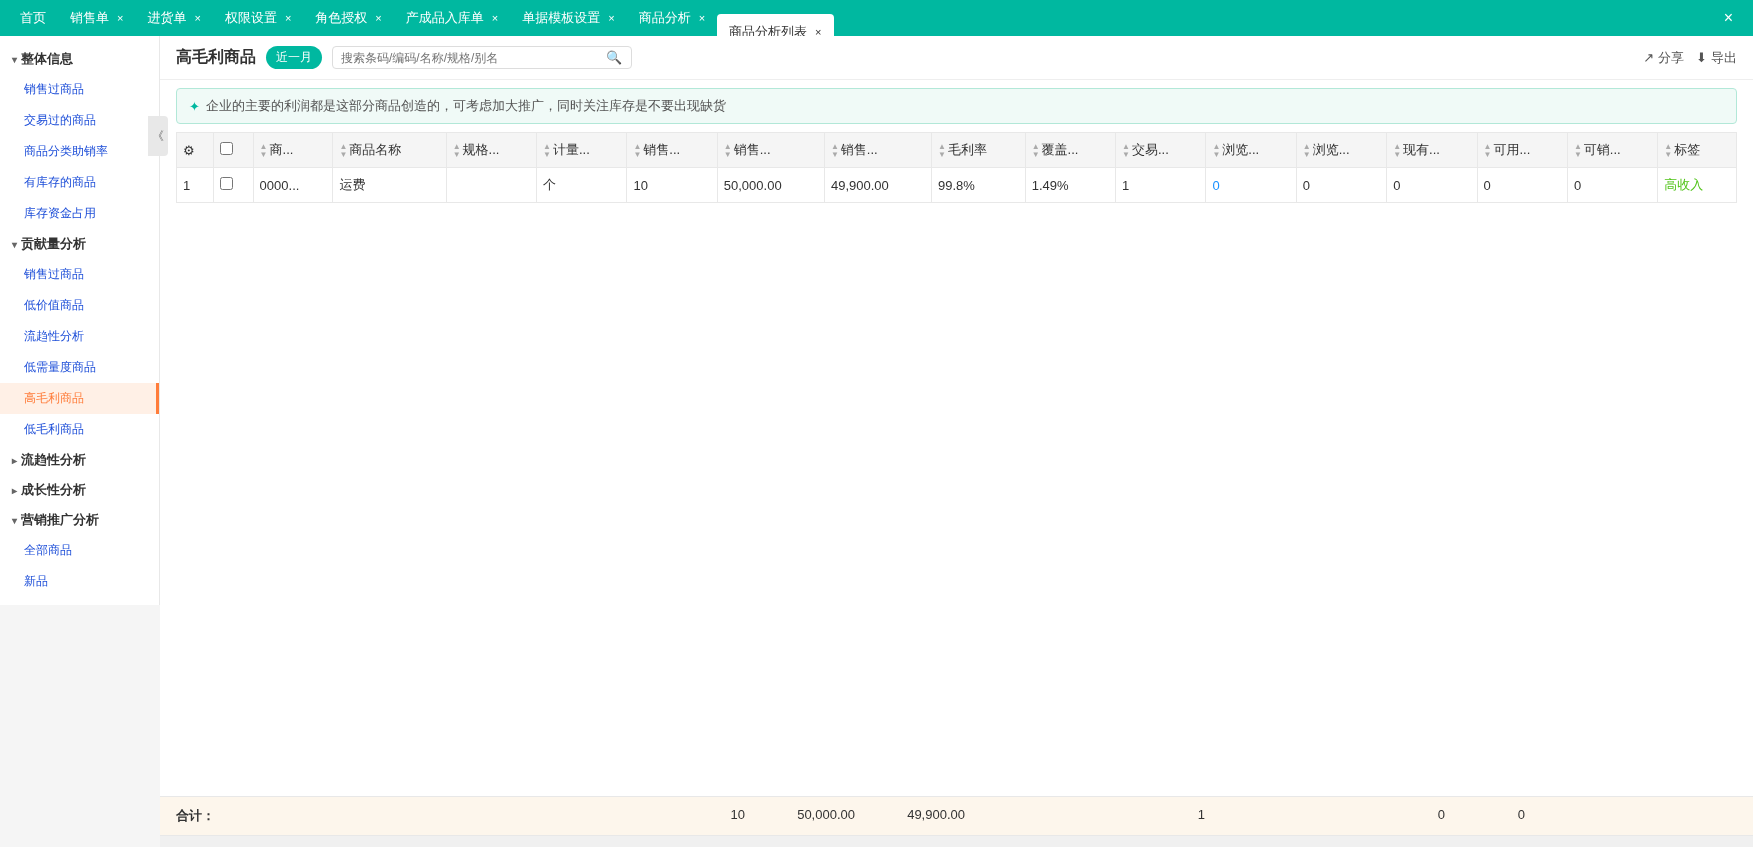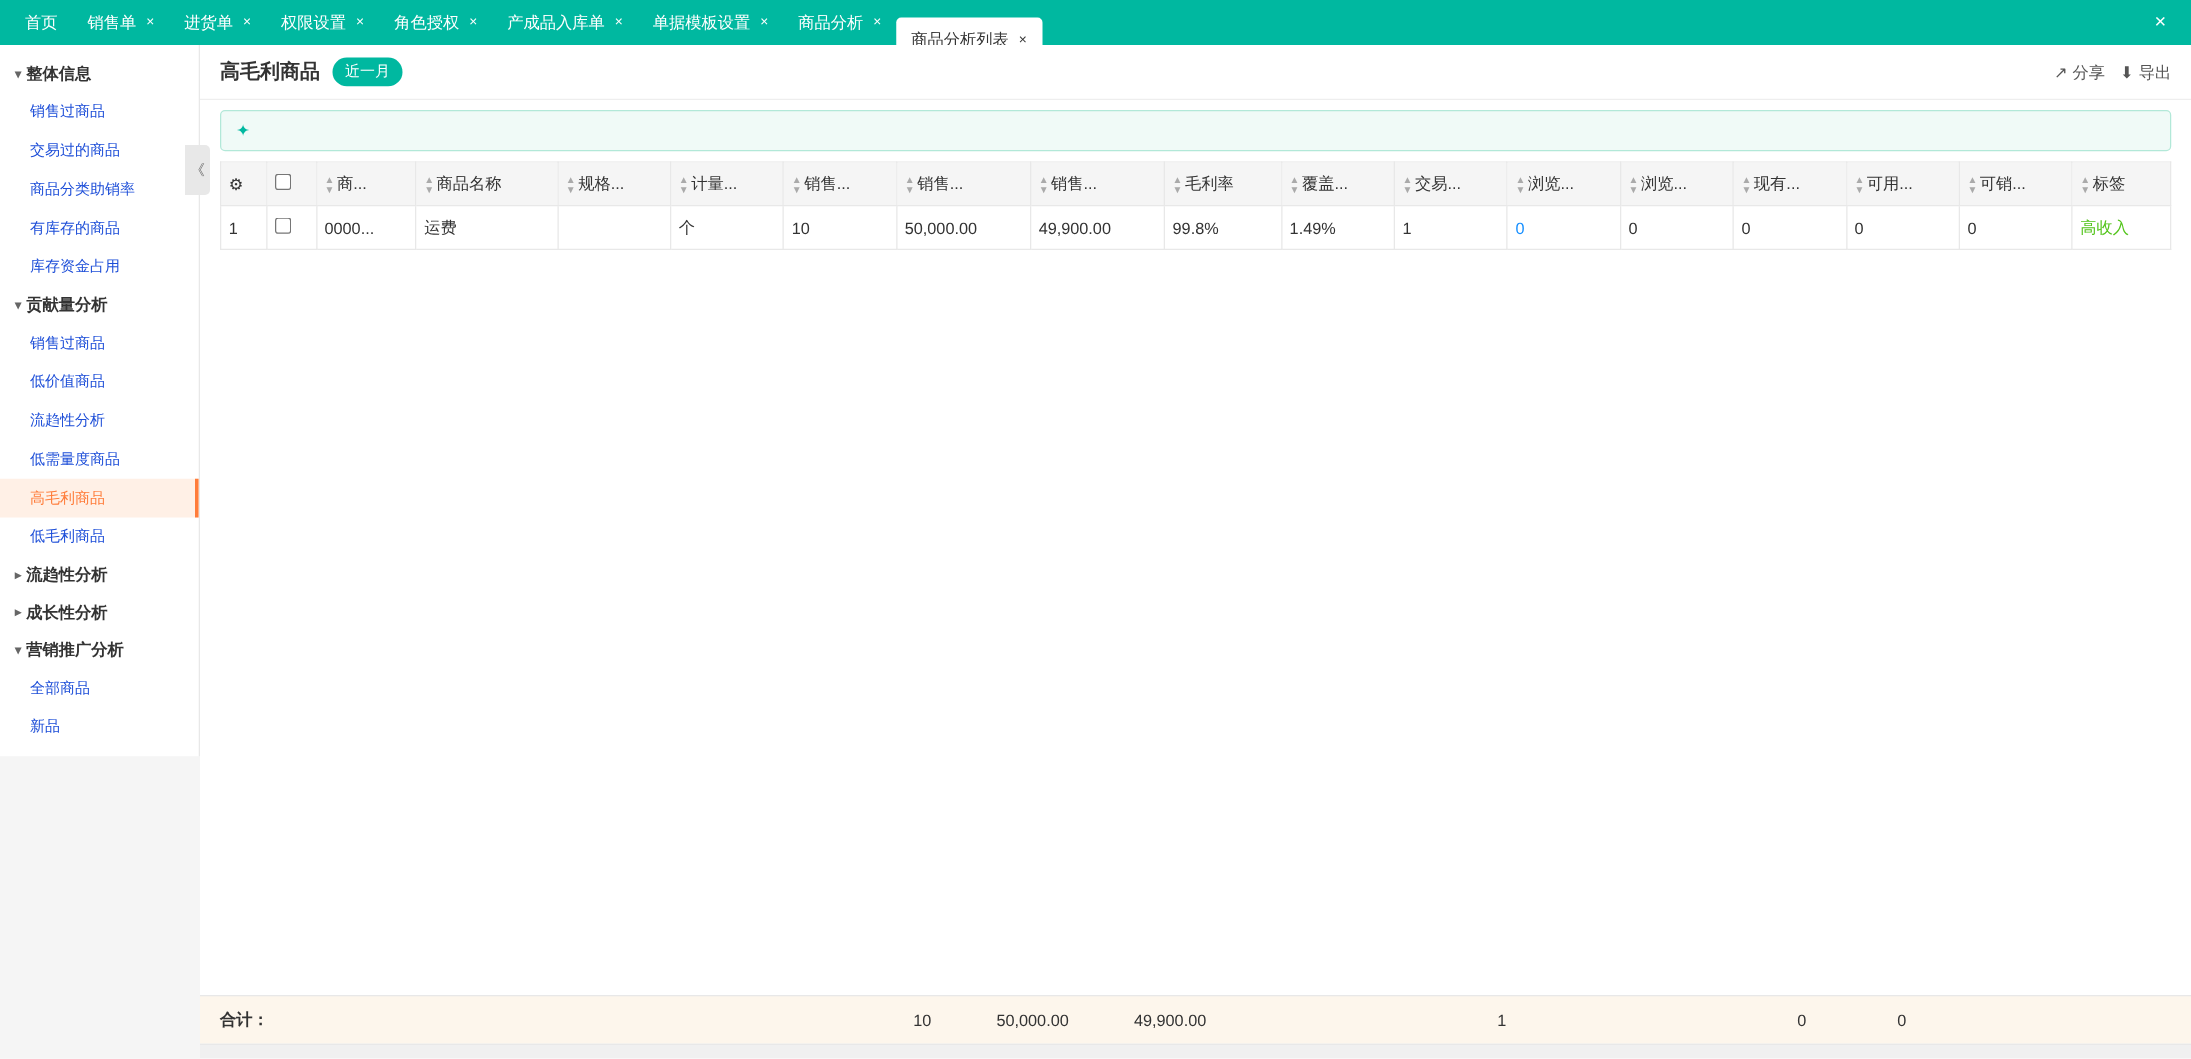--- a/index.html
+++ b/index.html
@@ -213,21 +213,20 @@
       padding: 8px 6px;
       border: 1px solid #e8e8e8;
       color: #333;
       white-space: nowrap;
     }
     td a { color: #1890ff; text-decoration: none; }
 
     
     .table-footer {
       display: flex;
-      align-items: center;
       padding: 10px 16px;
       background: #fdf6ec;
       border-top: 1px solid #e8e8e8;
       font-size: 12px;
       color: #333;
       gap: 20px;
     }
     .footer-label { color: #333; font-weight: bold; }
     .footer-cell { min-width: 80px; text-align: right; }
 
@@ -291,34 +290,39 @@
         </div>
         <div class="sidebar-item">全部商品</div>
         <div class="sidebar-item">新品</div>
       </div>
     <div class="sidebar-collapse-btn">《</div>
   </div>
   <div class="content-area">
     <div class="content-header">
       <span class="content-title">高毛利商品</span>
       <span class="time-btn">近一月</span>
+      <div class="search-box">
+        <input type="text" placeholder="搜索条码/编码/名称/规格/别名" style="">
+        <span class="search-icon">🔍</span>
+      </div>
       <div class="header-actions">
         <div class="action-btn">
           <span>↗</span>
           <span>分享</span>
         </div>
         <div class="action-btn">
           <span>⬇</span>
           <span>导出</span>
         </div>
       </div>
     </div>
 
     <div class="info-banner">
       <span class="info-icon">✦</span>
+      <span>企业的主要的利润都是这部分商品创造的，可考虑加大推广，同时关注库存是不要出现缺货</span>
     </div>
 
     <div class="table-container">
       <table id="main-table">
         <thead id="table-head">
             <tr>
               <th>⚙</th>
               <th><input type="checkbox" style=""></th>
               <th><span class="col-sort">▲<br>▼</span>商...</th>
               <th><span class="col-sort">▲<br>▼</span>商品名称</th>

